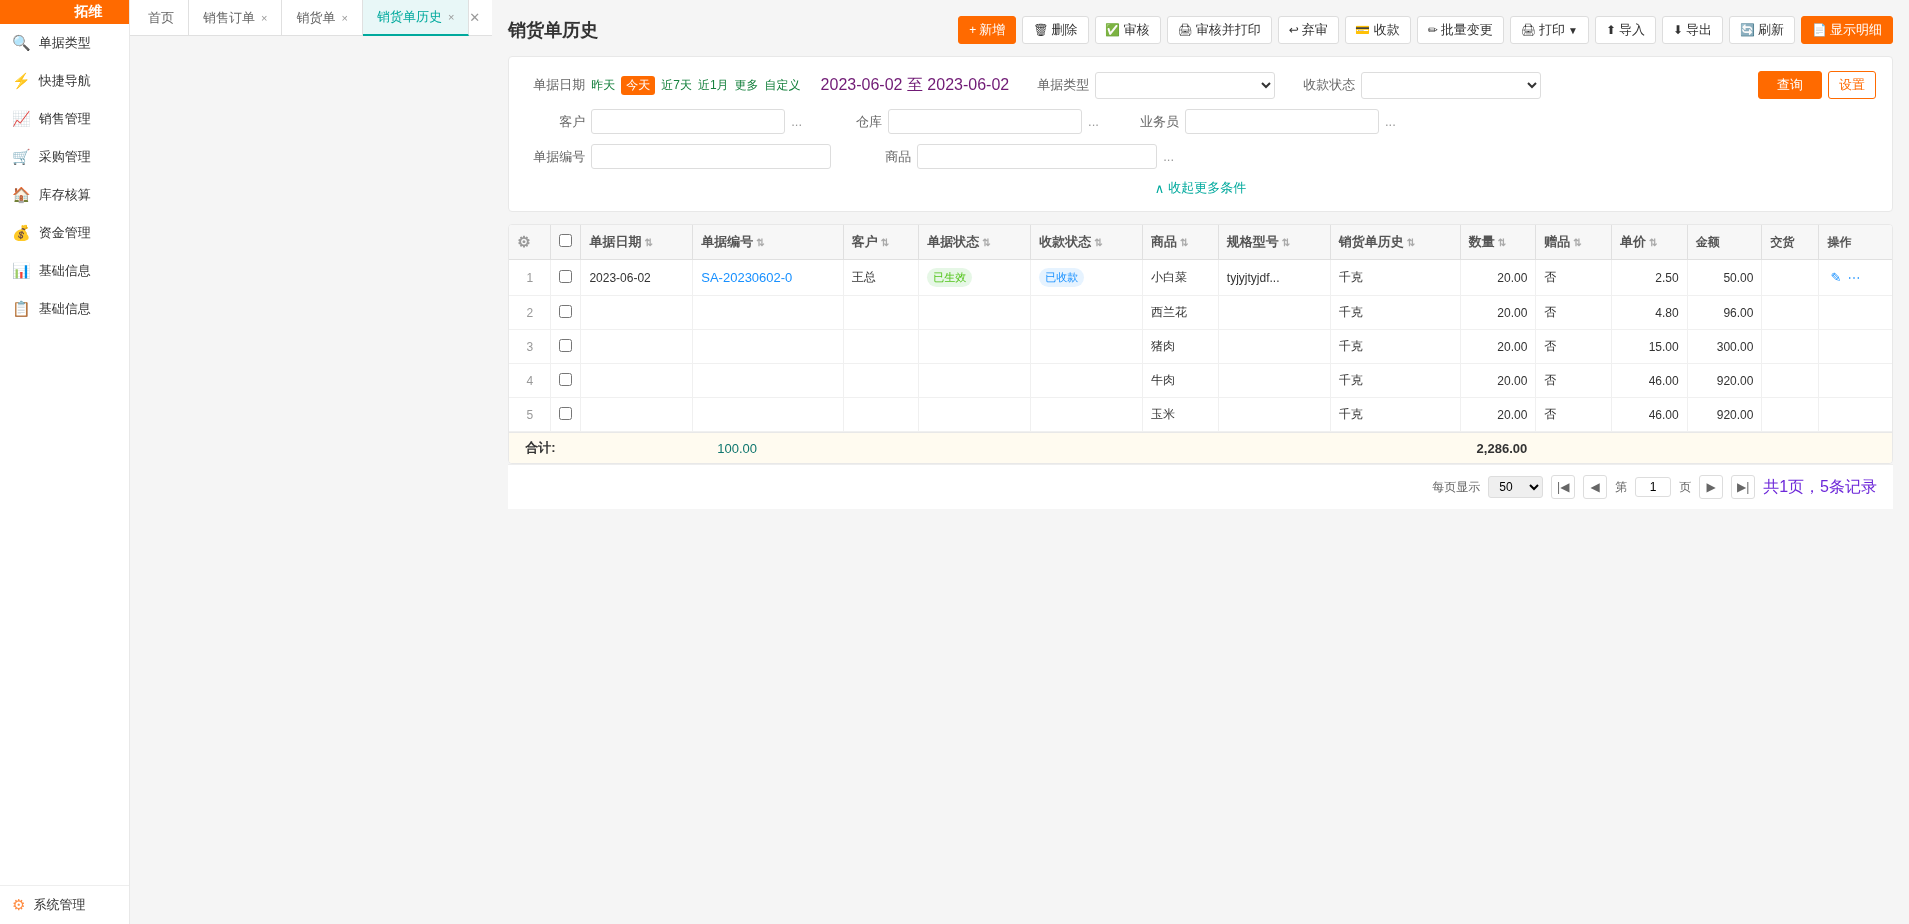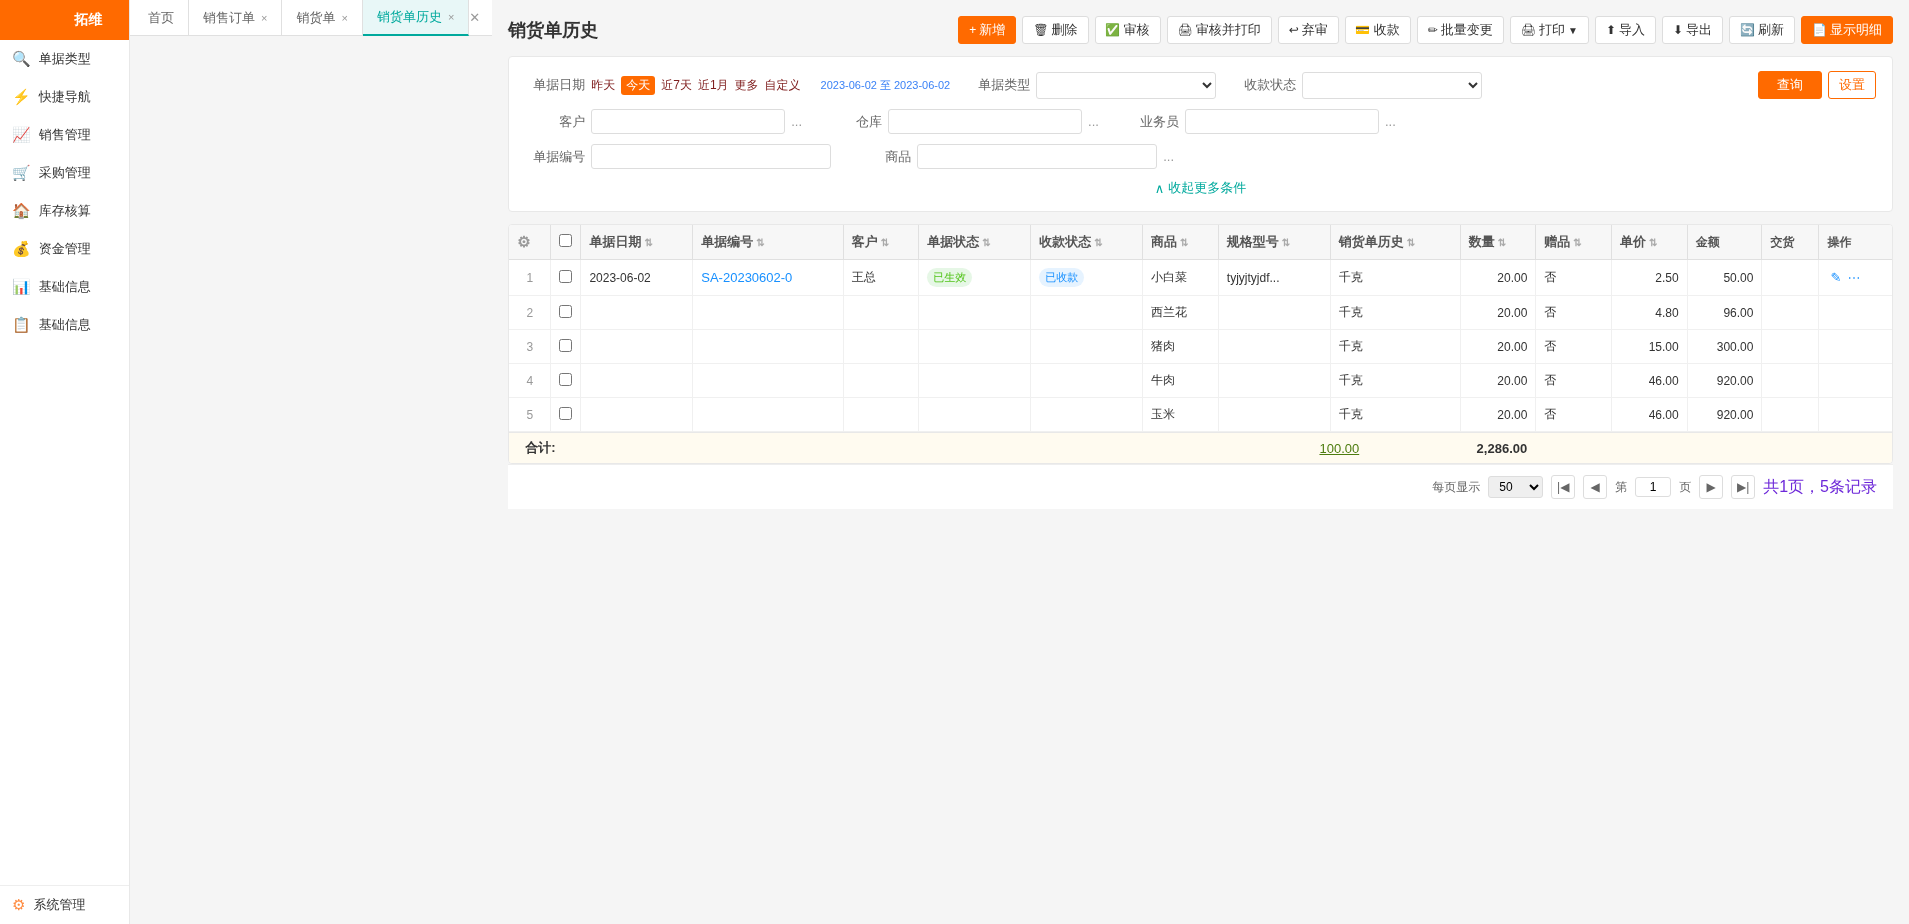--- a/index.html
+++ b/index.html
@@ -1,20 +1,20 @@
 <!DOCTYPE html>
 <html><head>
   <meta charset="utf-8">
   <style>
     * { box-sizing: border-box; margin: 0; padding: 0; font-family: 'Microsoft YaHei', Arial, sans-serif; font-size: 13px; }
     body { display: flex; height: 924px; overflow: hidden; background: #f5f5f5; }
 
     
     .sidebar { width: 130px; background: #fff; border-right: 1px solid #e8e8e8; display: flex; flex-direction: column; height: 100%; }
-    .sidebar-logo { height: 40px; background: #ff6a00; display: flex; align-items: center; justify-content: center; color: #fff; font-size: 14px; font-weight: bold; padding-left: 48px; }
+    .sidebar-logo { height: 24px; background: #ff6a00; display: flex; align-items: center; justify-content: center; color: #fff; font-size: 14px; font-weight: bold; padding-left: 48px; }
     .sidebar-item { display: flex; align-items: center; padding: 10px 12px; cursor: pointer; color: #333; gap: 8px; }
     .sidebar-item-icon { font-size: 15px; color: #ff8c42; }
     .sidebar-item-label { font-size: 13px; }
     .sidebar-bottom { margin-top: auto; border-top: 1px solid #eee; }
 
     
     .main { flex: 1; display: flex; flex-direction: row; overflow: hidden; }
 
     
     .tab-bar { display: flex; align-items: center; background: #fff; border-bottom: 1px solid #e0e0e0; height: 36px; padding: 0 4px; }
@@ -37,23 +37,23 @@
 
     
     .filter-panel { background: #fff; border: 1px solid #e8e8e8; border-radius: 4px; padding: 14px 16px; margin-bottom: 12px; }
     .filter-row { display: flex; align-items: center; gap: 20px; margin-bottom: 10px; flex-wrap: wrap; }
     .filter-item { display: flex; align-items: center; gap: 6px; }
     .filter-label { color: #666; white-space: nowrap; min-width: 60px; text-align: right; }
     .filter-input { border: 1px solid #ddd; border-radius: 3px; padding: 4px 8px; min-width: 160px; color: #333; outline: none; }
     .filter-select { border: 1px solid #ddd; border-radius: 3px; padding: 4px 8px; min-width: 180px; color: #333; background: #fff; outline: none; cursor: pointer; }
     .filter-dots { color: #999; cursor: pointer; }
     .date-shortcuts { display: flex; gap: 6px; align-items: center; }
-    .date-shortcut { color: #7f1d1d; cursor: pointer; font-size: 12px; }
+    .date-shortcut { color: #15803d; cursor: pointer; font-size: 12px; }
     .date-shortcut.active { background: #ff6a00; color: #fff; padding: 1px 5px; border-radius: 3px; }
-    .date-range-text { color: #3b82f6; font-size: 11px; }
+    .date-range-text { color: #701a75; font-size: 16px; }
     .collapse-btn { display: flex; align-items: center; gap: 4px; color: #00a99d; cursor: pointer; font-size: 12px; justify-content: center; margin-top: 6px; }
 
     
     .table-container { background: #fff; border: 1px solid #e8e8e8; border-radius: 4px; overflow: auto; }
     table { width: 100%; border-collapse: collapse; }
     thead th { background: #f7f7f7; border-bottom: 1px solid #e0e0e0; border-right: 1px solid #e0e0e0; padding: 8px 8px; text-align: left; font-size: 12px; color: #555; white-space: nowrap; }
     thead th:last-child { border-right: none; }
     tbody td { border-bottom: 1px solid #f0f0f0; border-right: 1px solid #f0f0f0; padding: 8px 8px; font-size: 12px; color: #333; white-space: nowrap; }
     tbody td:last-child { border-right: none; }
     .th-sort { display: flex; align-items: center; gap: 3px; cursor: pointer; }
@@ -62,21 +62,21 @@
     .badge-green { background: #e6f7e6; color: #52c41a; }
     .badge-blue { background: #e6f3ff; color: #1890ff; }
     .link-text { color: #1890ff; cursor: pointer; }
     .action-icon { color: #1890ff; cursor: pointer; margin: 0 3px; }
     .row-num { color: #999; text-align: center; }
     .settings-gear { font-size: 15px; color: #999; cursor: pointer; }
 
     
     .table-footer { display: flex; align-items: center; background: #fffbf0; border-top: 1px solid #e8e8e8; padding: 6px 8px; font-size: 12px; }
     .total-label { min-width: 200px; padding-left: 8px; color: #333; font-weight: bold; }
-    .total-qty { min-width: 650px; text-align: right; padding-right: 8px; color: #4d7c0f; text-decoration: underline; }
+    .total-qty { min-width: 650px; padding-right: 8px; color: #0f766e; }
     .total-amount { min-width: 160px; text-align: right; color: #333; font-weight: bold; }
 
     
     .pagination { display: flex; align-items: center; justify-content: flex-end; padding: 10px 16px; background: #fff; border-top: 1px solid #eee; gap: 8px; }
     .pagination-label { color: #666; font-size: 12px; }
     .pagination-select { border: 1px solid #ddd; border-radius: 3px; padding: 2px 6px; font-size: 12px; }
     .page-btn { width: 24px; height: 24px; display: flex; align-items: center; justify-content: center; border: 1px solid #ddd; border-radius: 3px; cursor: pointer; background: #fff; font-size: 12px; color: #666; }
     .page-input { width: 36px; border: 1px solid #ddd; border-radius: 3px; text-align: center; padding: 2px; font-size: 12px; }
     .total-pages { color: #6d28d9; font-size: 16px; }
 

